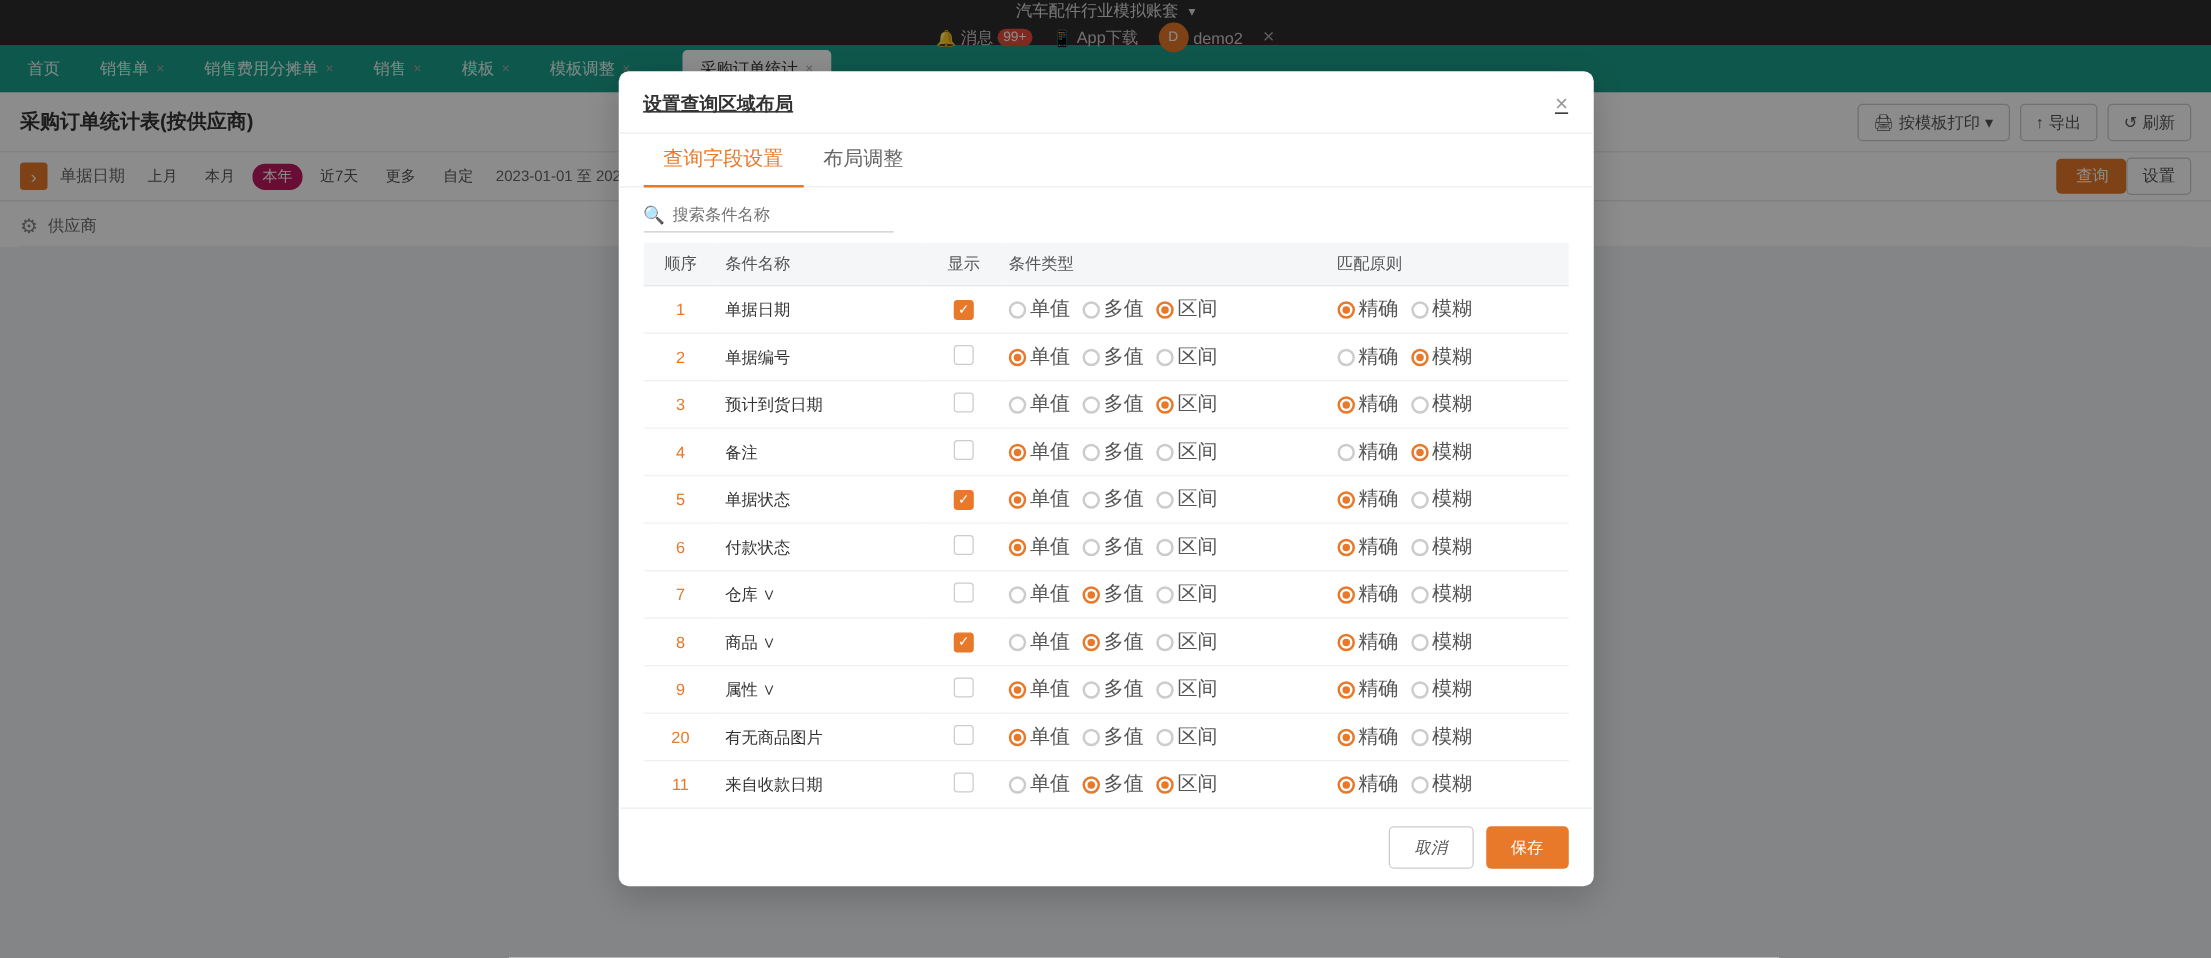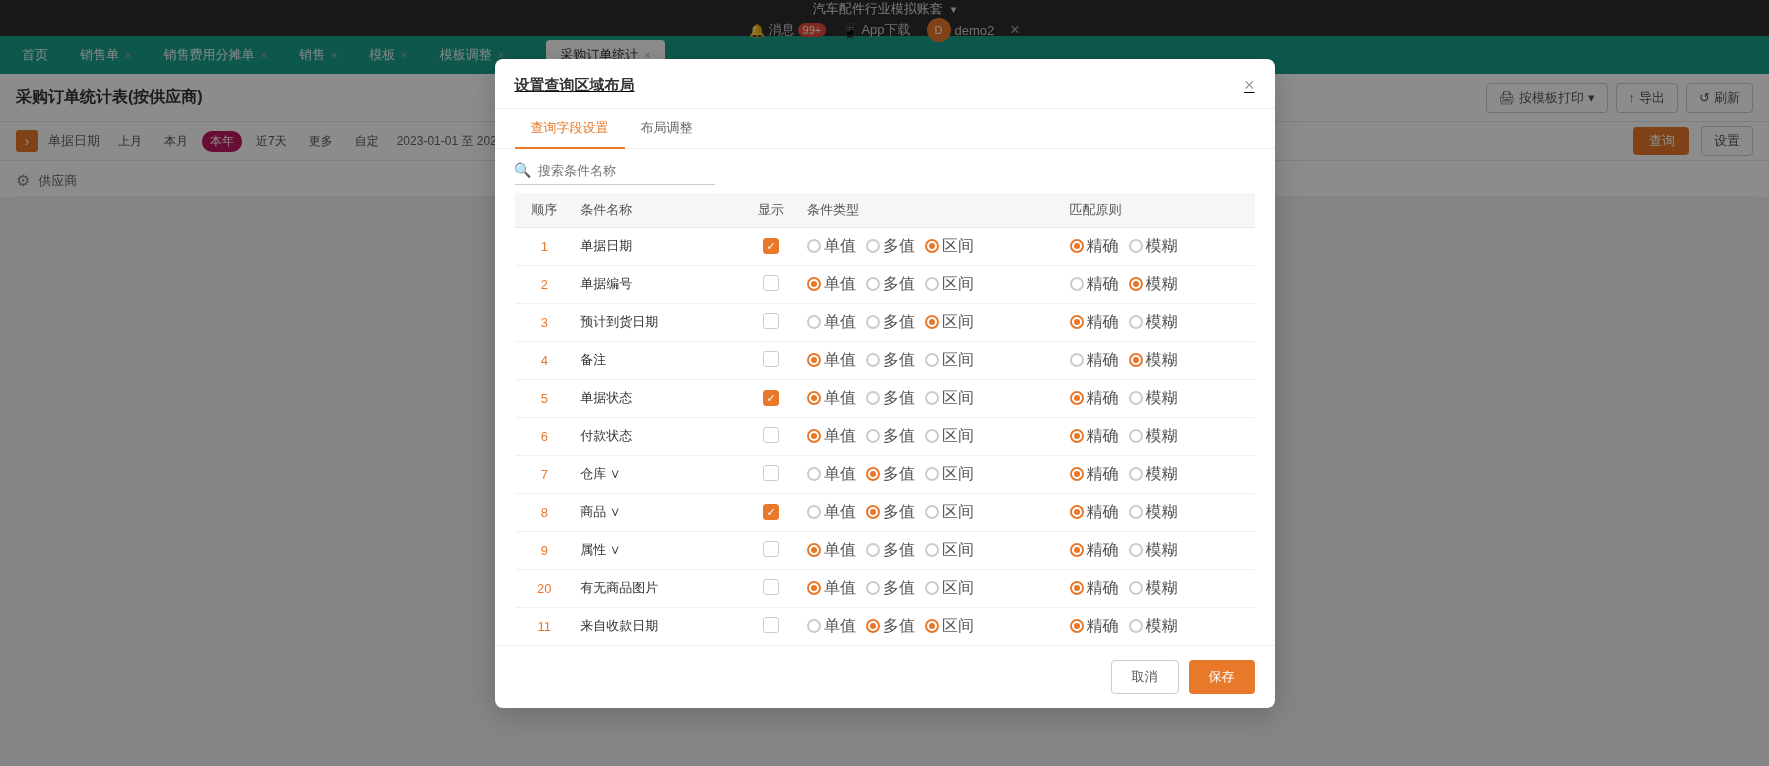--- a/index.html
+++ b/index.html
@@ -138,21 +138,21 @@
 
     
     .modal-tabs {
       display: flex;
       padding: 0 20px;
       border-bottom: 1px solid #eee;
       gap: 0;
     }
     .modal-tab {
       padding: 10px 16px;
-      font-size: 13px;
+      font-size: 16px;
       color: #666;
       cursor: pointer;
       border-bottom: 2px solid transparent;
       margin-bottom: -1px;
     }
     .modal-tab.active {
       color: #e8782a;
       border-bottom: 2px solid #e8782a;
       font-weight: 500;
     }
@@ -257,20 +257,21 @@
       border-top: 1px solid #eee;
     }
     .btn-cancel {
       border: 1px solid #ccc;
       background: #fff;
       padding: 7px 20px;
       border-radius: 4px;
       cursor: pointer;
       font-size: 13px;
       color: #555;
+      font-style: italic;
     }
     .btn-save {
       background: #e8782a;
       border: none;
       padding: 7px 20px;
       border-radius: 4px;
       cursor: pointer;
       font-size: 13px;
       color: #fff;
     }
@@ -359,21 +360,21 @@
   <div class="filter-tags">
     <span class="filter-tag">上月</span>
     <span class="filter-tag">本月</span>
     <span class="filter-tag active">本年</span>
     <span class="filter-tag">近7天</span>
     <span class="filter-tag">更多</span>
     <span class="filter-tag">自定</span>
   </div>
   <span style="font-size:12px;color:#666;">2023-01-01 至 2023-12-31</span>
   <span style="color:#aaa;cursor:pointer;">···</span>
-  <button class="action-btn" style="position:absolute;right:80px;padding-left:16px;">
+  <button class="action-btn" style="position:absolute;right:68px;padding-left:16px;">
     <span>查询</span>
   </button>
   <button class="btn-outline" style="position:absolute;right:16px;">
     <span>设置</span>
   </button>
 </div>
 
 <div style="background:#fff;padding:0 16px;">
   <div class="table-header-row">
     <span style="font-size:16px;cursor:pointer;color:#888;">⚙</span>

